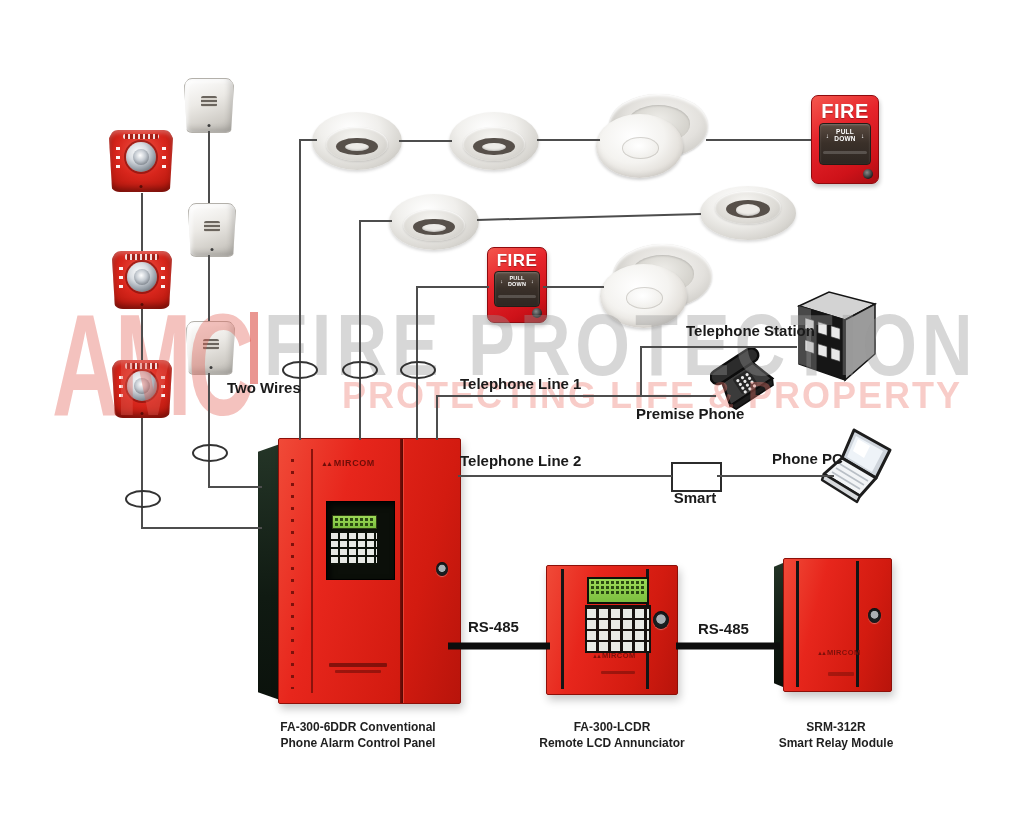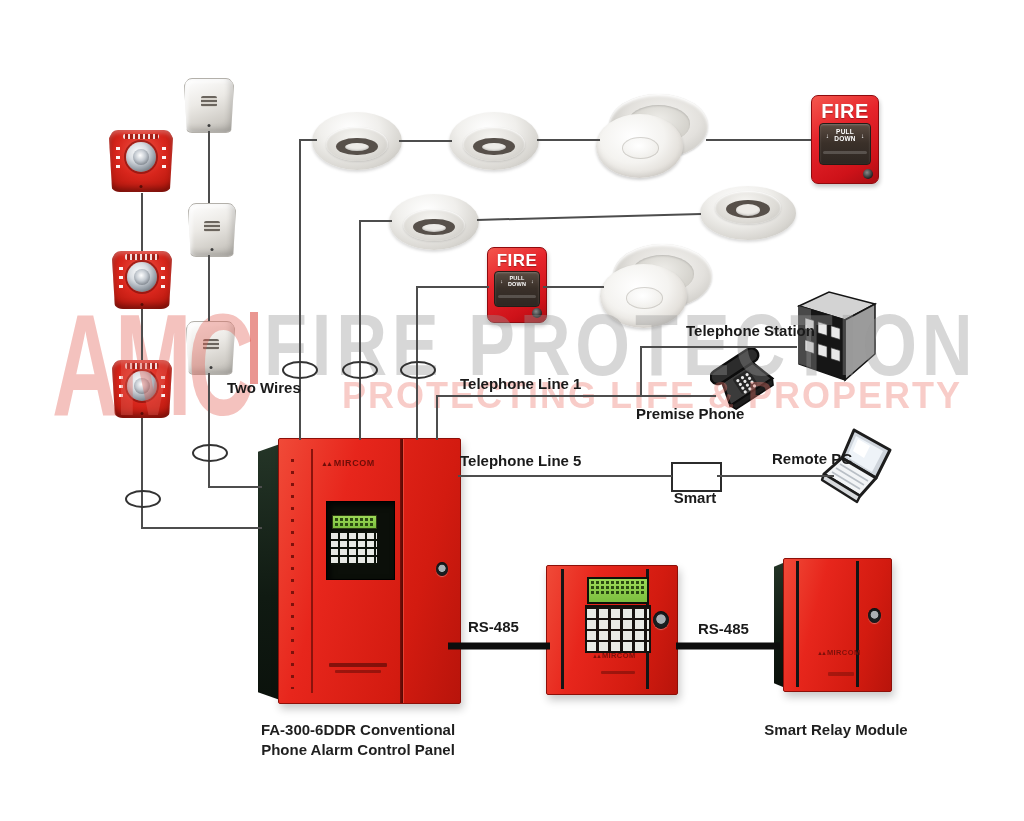--- a/index.html
+++ b/index.html
@@ -10,21 +10,21 @@
     color:rgba(226,95,85,.38);letter-spacing:-6px;transform:scaleX(.66) scaleY(1.04);transform-origin:left top;white-space:nowrap;}
   .wm-bar{position:absolute;left:250px;top:312px;width:8px;height:72px;background:rgba(214,45,35,.5);}
   .wm-title{position:absolute;left:264px;top:301px;font-size:88px;font-weight:900;line-height:1;
     color:rgba(150,150,150,.38);letter-spacing:6px;transform:scaleX(.8);transform-origin:left top;white-space:nowrap;}
   .wm-tag{position:absolute;left:342px;top:378px;font-size:36px;font-weight:800;line-height:1;
     color:rgba(236,120,110,.38);letter-spacing:2px;white-space:nowrap;}
   
   svg.wires{position:absolute;left:0;top:0;z-index:40;}
   
   .lbl{position:absolute;z-index:50;font-size:15px;font-weight:700;color:#1a1a1a;white-space:nowrap;}
-  .cap{position:absolute;z-index:50;width:204px;text-align:center;font-size:15px;font-weight:700;color:#1f1f1f;line-height:1.32;}
+  .cap{position:absolute;z-index:50;width:204px;text-align:center;font-size:12px;font-weight:700;color:#1f1f1f;line-height:1.32;}
   
   .dev{position:absolute;z-index:20;}
   .dot{position:absolute;left:50%;transform:translateX(-50%);width:3px;height:3px;border-radius:50%;background:#3c3c3c;}
   
   .hs{border-radius:9px 9px 11px 11px;background:radial-gradient(circle at 50% 36%,#f05548 0%,#d8261c 48%,#a81208 100%);
      box-shadow:inset 0 3px 4px rgba(255,255,255,.28),inset 0 -4px 6px rgba(0,0,0,.35);
      clip-path:polygon(7% 0%,93% 0%,100% 13%,95% 100%,5% 100%,0% 13%);}
   .hs .band{position:absolute;top:6%;left:22%;right:22%;height:9%;background:rgba(110,8,4,.5);border-radius:2px;
      background-image:repeating-linear-gradient(to right,rgba(255,255,255,.85) 0 2px,transparent 2px 5px);}
   .hs .horn{position:absolute;left:50%;top:44%;width:30px;height:30px;transform:translate(-50%,-50%);border-radius:50%;
@@ -357,29 +357,34 @@
       <ellipse cx="143" cy="499" rx="17" ry="8"></ellipse>
     </g>
     <g fill="none" stroke="#0d0d0d" stroke-width="7">
       <path d="M448 646 L550 646"></path>
       <path d="M676 646 L780 646"></path>
     </g>
   </svg>
 
   <div class="lbl" style="left:227px;top:379px;">Two Wires</div>
   <div class="lbl" style="left:460px;top:375px;">Telephone Line 1</div>
-  <div class="lbl" style="left:460px;top:452px;">Telephone Line 5</div>
+  <div class="lbl" style="left:460px;top:452px;">Telephone Line 2</div>
   <div class="lbl" style="left:686px;top:322px;">Telephone Station</div>
   <div class="lbl" style="left:636px;top:405px;">Premise Phone</div>
   <div class="lbl" style="left:664px;top:489px;width:62px;text-align:center;">Smart</div>
-  <div class="lbl" style="left:772px;top:450px;">Remote PC</div>
+  <div class="lbl" style="left:772px;top:450px;">Phone PC</div>
   <div class="lbl" style="left:468px;top:618px;">RS-485</div>
   <div class="lbl" style="left:698px;top:620px;">RS-485</div>
 
   <div class="cap" style="left:256px;top:720px;">
     <div>FA-300-6DDR Conventional</div>
     <div>Phone Alarm Control Panel</div>
   </div>
+  <div class="cap" style="left:510px;top:720px;">
+    <div>FA-300-LCDR</div>
+    <div>Remote LCD Annunciator</div>
+  </div>
   <div class="cap" style="left:734px;top:720px;">
+    <div>SRM-312R</div>
     <div>Smart Relay Module</div>
   </div>
 
 </div>
 
 </body></html>

